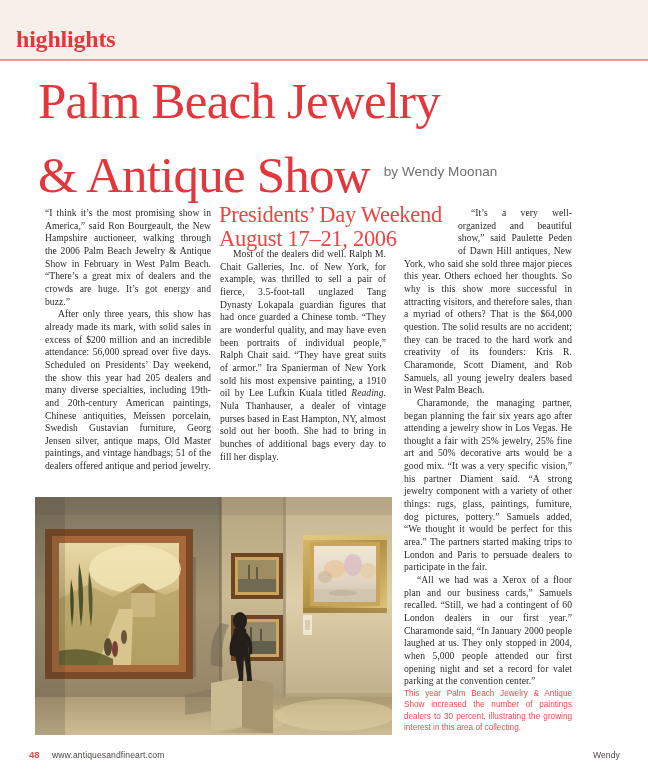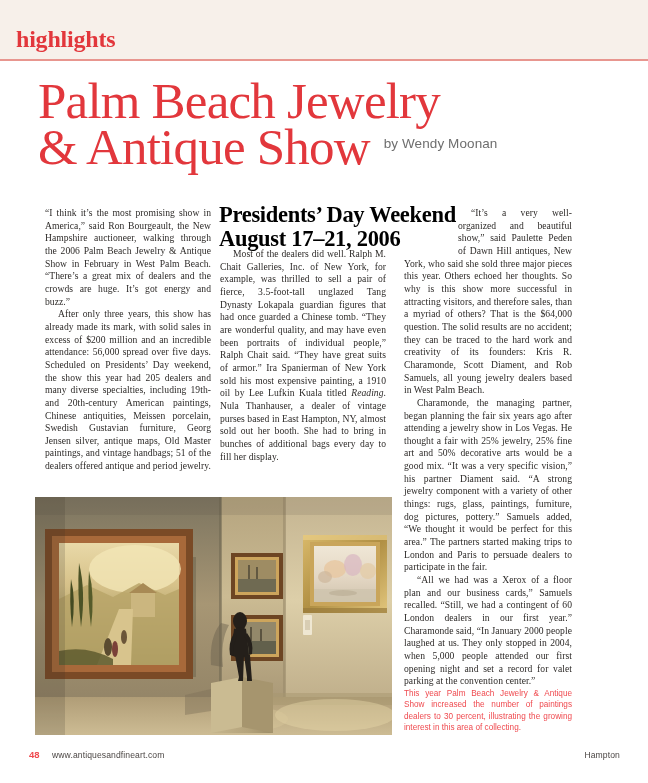--- a/index.html
+++ b/index.html
@@ -44,21 +44,21 @@
     width: 590px;
   }
   .title-line {
     font-family: "Liberation Serif", serif;
     font-size: 51px;
     line-height: 46px;
     color: #e2373c;
     letter-spacing: -0.8px;
     white-space: nowrap;
   }
-  .title-line-2 { display: flex; align-items: flex-end; }
+  .title-line-2 { display: flex; align-items: flex-end; margin-top: 28px; }
   .byline {
     font-family: "Liberation Sans", sans-serif;
     font-size: 13.5px;
     color: #6e6e6e;
     letter-spacing: 0.1px;
     margin-left: 14px;
     position: relative;
     top: -3px;
     white-space: nowrap;
   }
@@ -82,24 +82,23 @@
   #col3 { left: 404px; top: 207px; width: 168px; }
 
   
   .subhead {
     position: absolute;
     left: 219px; top: 203px;
     width: 250px;
     font-family: "Liberation Serif", serif;
     font-size: 22.5px;
     line-height: 24px;
-    color: #000000;
+    color: #ef4444;
     letter-spacing: -0.3px;
     white-space: nowrap;
-    font-weight: bold;
   }
   .subhead div { }
 
   
   .c3-wrapper { position: relative; }
   .c3-float {
     float: left;
     width: 54px;
     height: 50px;
   }
@@ -330,13 +329,13 @@
     <rect x="0" y="0" width="357" height="238" fill="none"></rect>
     <rect x="0" y="0" width="30" height="238" fill="#3a3428" opacity="0.18"></rect>
     <rect x="0" y="0" width="357" height="18" fill="#4a4436" opacity="0.12"></rect>
   </svg>
 </div>
 
 <div class="caption">This year Palm Beach Jewelry &amp; Antique Show increased the number of paintings dealers to 30 percent, illustrating the growing interest in this area of collecting.</div>
 
 <div class="footer-pageno">48</div>
 <div class="footer-url">www.antiquesandfineart.com</div>
-<div class="footer-season">Hampton</div>
+<div class="footer-season">Wendy</div>
 
 </body></html>

